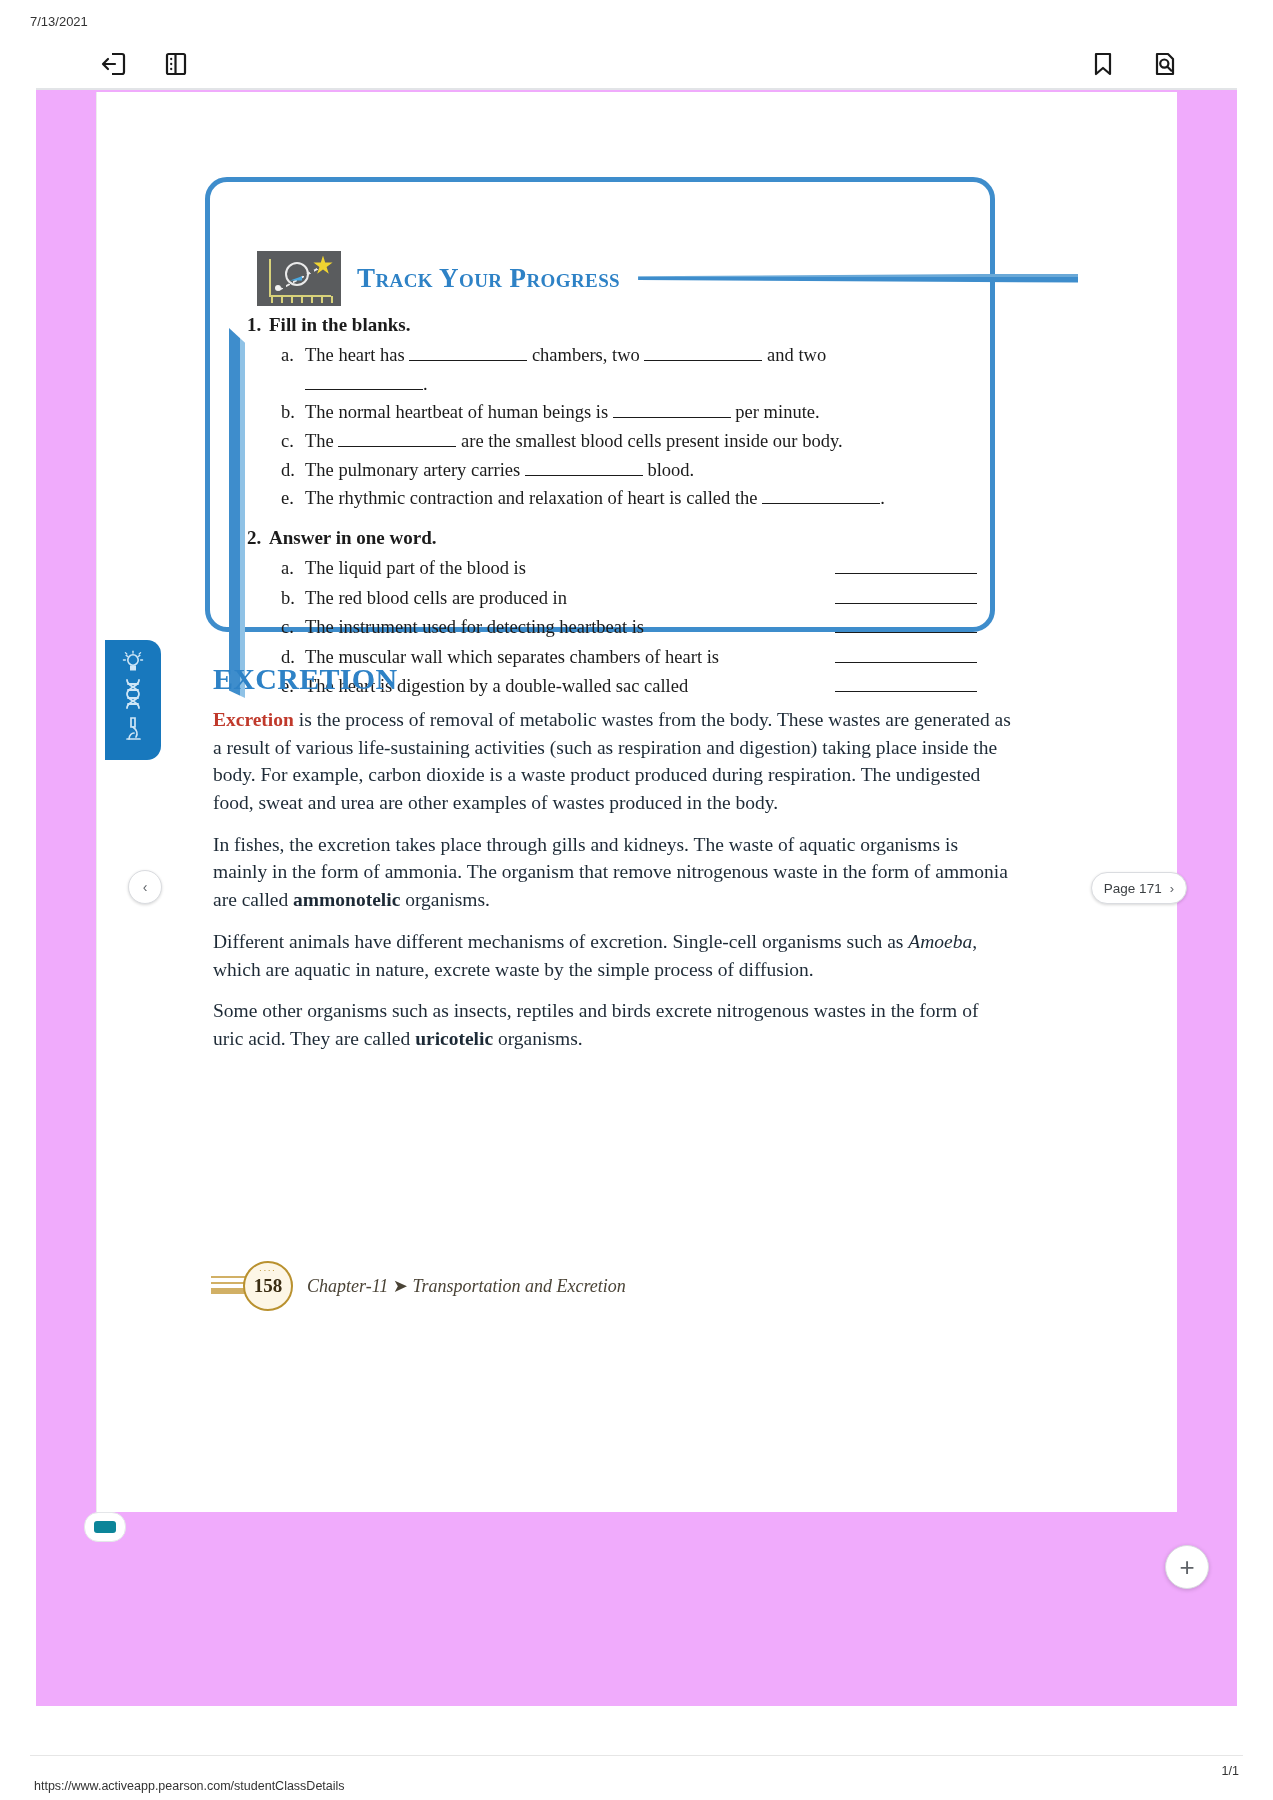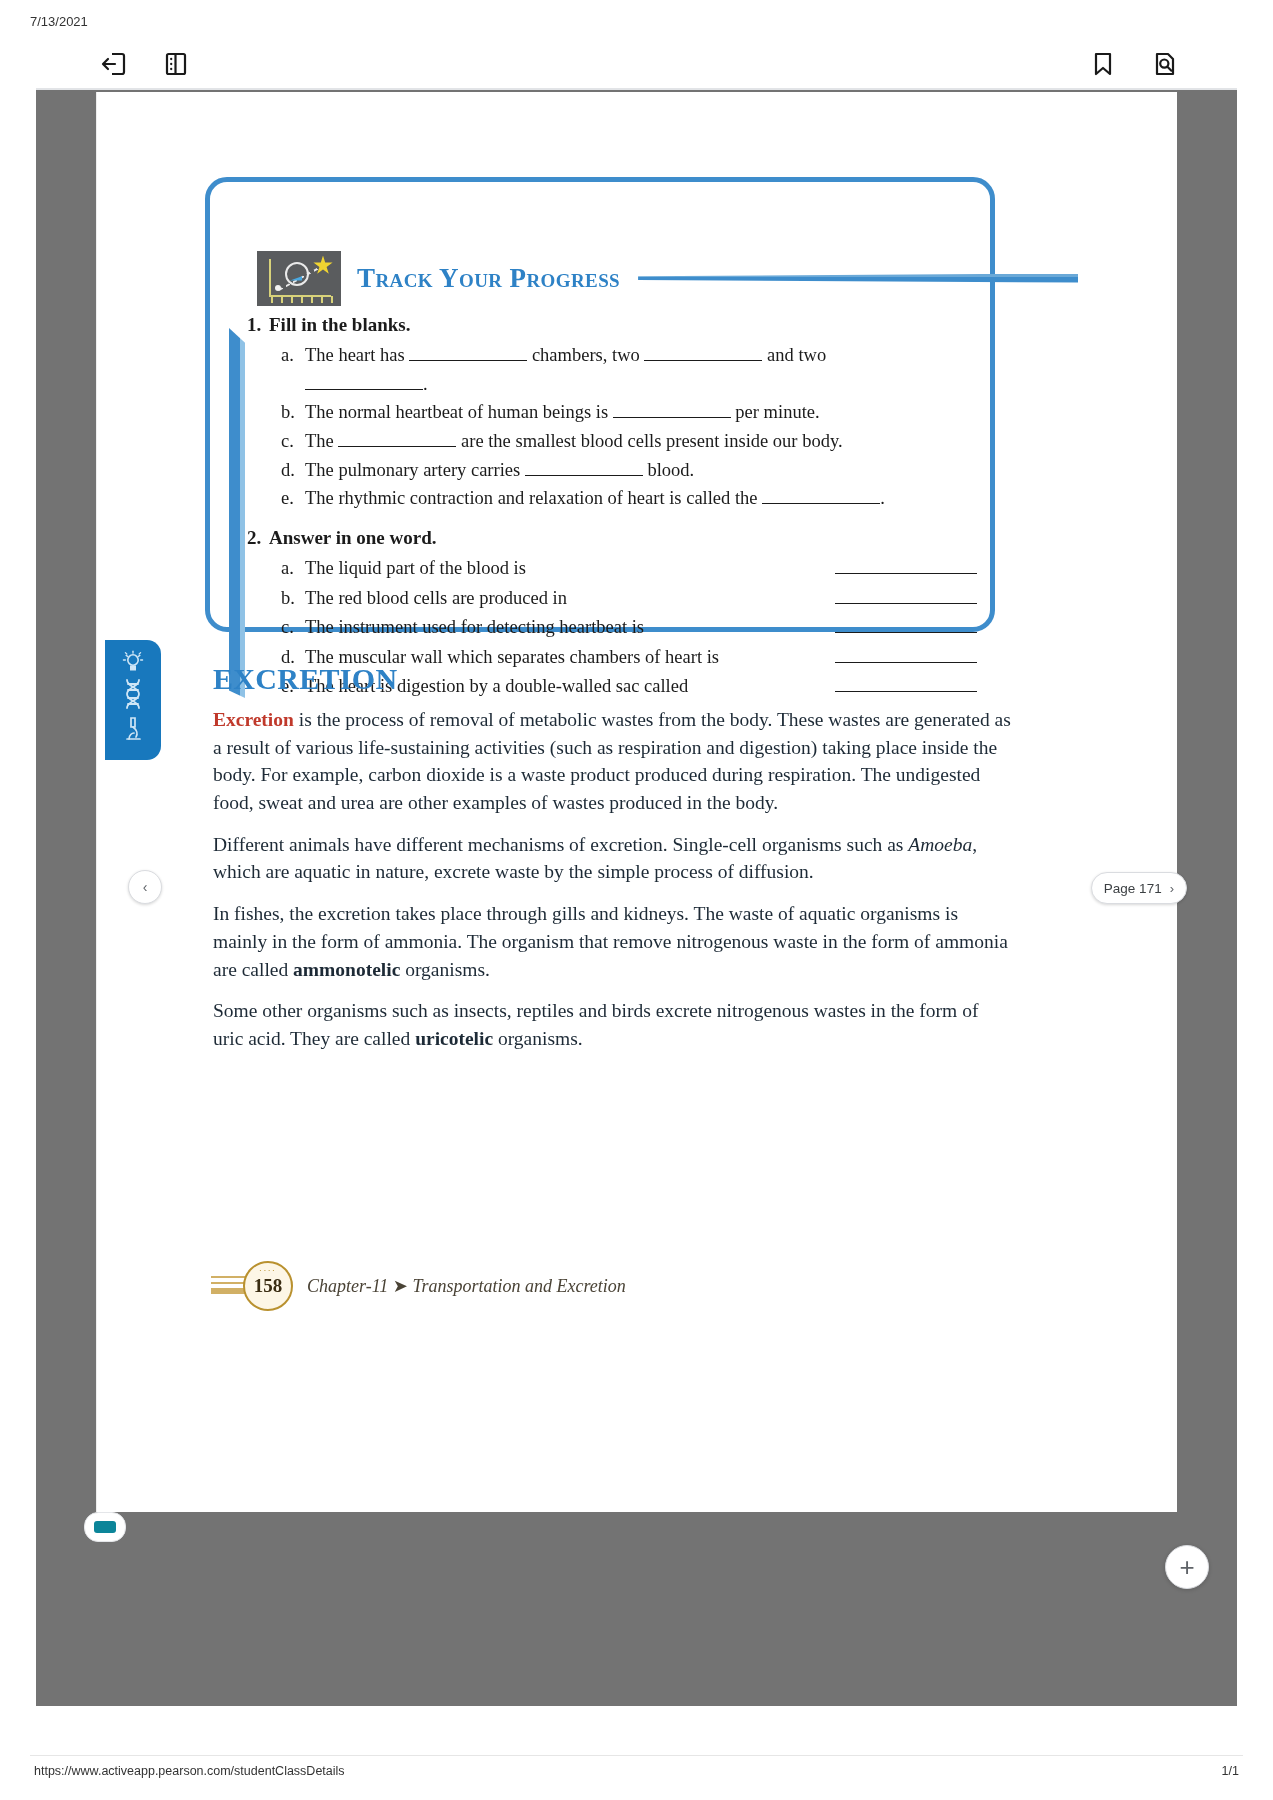--- a/index.html
+++ b/index.html
@@ -44,21 +44,21 @@
   #tb-contents { left: 118px; }
   #tb-bookmark { right: 112px; }
   #tb-search   { right: 50px; }
 
   
   .reader-frame {
     position: absolute;
     top: 88px; left: 36px;
     width: 1201px; height: 1616px;
     border-top: 2px solid #e2e4e7;
-    background: #737373;
+    background: #f0abfc;
     overflow: hidden;
   }
   .page-sheet {
     position: absolute;
     top: 2px; left: 60px;
     width: 1080px; height: 1420px;
     background: #ffffff;
     border-left: 1px solid #ededed;
   }
 
@@ -336,21 +336,21 @@
   }
 
   
   .print-footer {
     position: absolute;
     left: 0; right: 0; bottom: 18px;
     height: 18px;
     font-size: 12.5px;
     color: #333;
   }
-  .pf-url  { position: absolute; left: 34px;  top: 0; text-align: center; }
+  .pf-url  { position: absolute; left: 34px;  top: 15px; text-align: center; }
   .pf-page { position: absolute; right: 34px; top: 0; }
   .print-footer-rule {
     position: absolute;
     left: 30px; right: 30px; bottom: 44px;
     height: 1px; background: #e6e6e6;
   }
 </style>
 </head>
 <body>
 
@@ -538,23 +538,23 @@
       </svg>
     </div>
 
     <div class="content">
       <h1 class="sect">EXCRETION</h1>
 
       <p class="para"><span class="kw-red">Excretion</span><span> is the process of removal of metabolic wastes from the body. These wastes are generated as a result of various life-sustaining activities (such as respiration and digestion) taking place inside the body. For example, carbon dioxide is a waste product produced during respiration. The undigested food, sweat and urea are other examples of wastes produced in the body.</span></p>
 
 
 
+      <p class="para"><span>In fishes, the excretion takes place through gills and kidneys. The waste of aquatic organisms is mainly in the form of ammonia. The organism that remove nitrogenous waste in the form of ammonia are called </span><span class="kw-bold">ammonotelic</span><span> organisms.</span></p>
+
       <p class="para"><span>Different animals have different mechanisms of excretion. Single-cell organisms such as </span><span class="kw-ital">Amoeba</span><span>, which are aquatic in nature, excrete waste by the simple process of diffusion.</span></p>
-
-      <p class="para"><span>In fishes, the excretion takes place through gills and kidneys. The waste of aquatic organisms is mainly in the form of ammonia. The organism that remove nitrogenous waste in the form of ammonia are called </span><span class="kw-bold">ammonotelic</span><span> organisms.</span></p>
 
       <p class="para"><span>Some other organisms such as insects, reptiles and birds excrete nitrogenous wastes in the form of uric acid. They are called </span><span class="kw-bold">uricotelic</span><span> organisms.</span></p>
     </div>
 
     <div class="book-foot">
       <span class="foot-swoosh"></span>
       <span class="foot-badge">
         <span class="dots">····</span>
         <span>158</span>
       </span>

